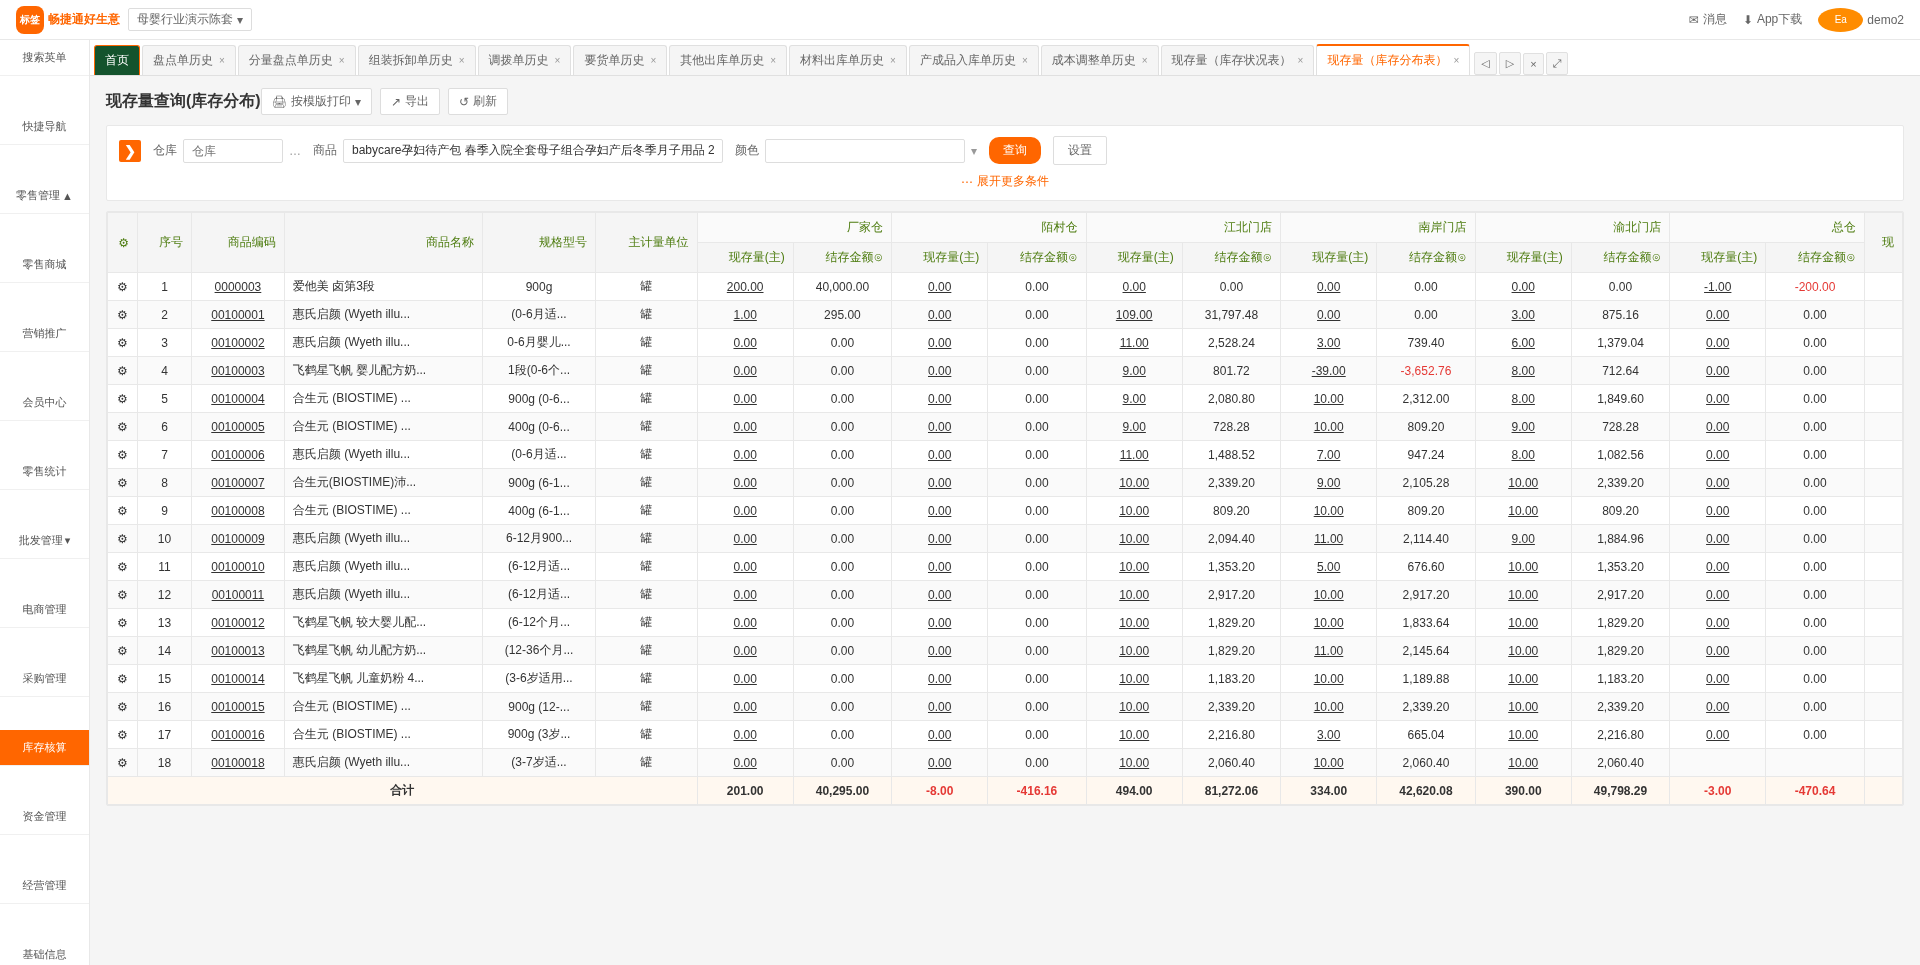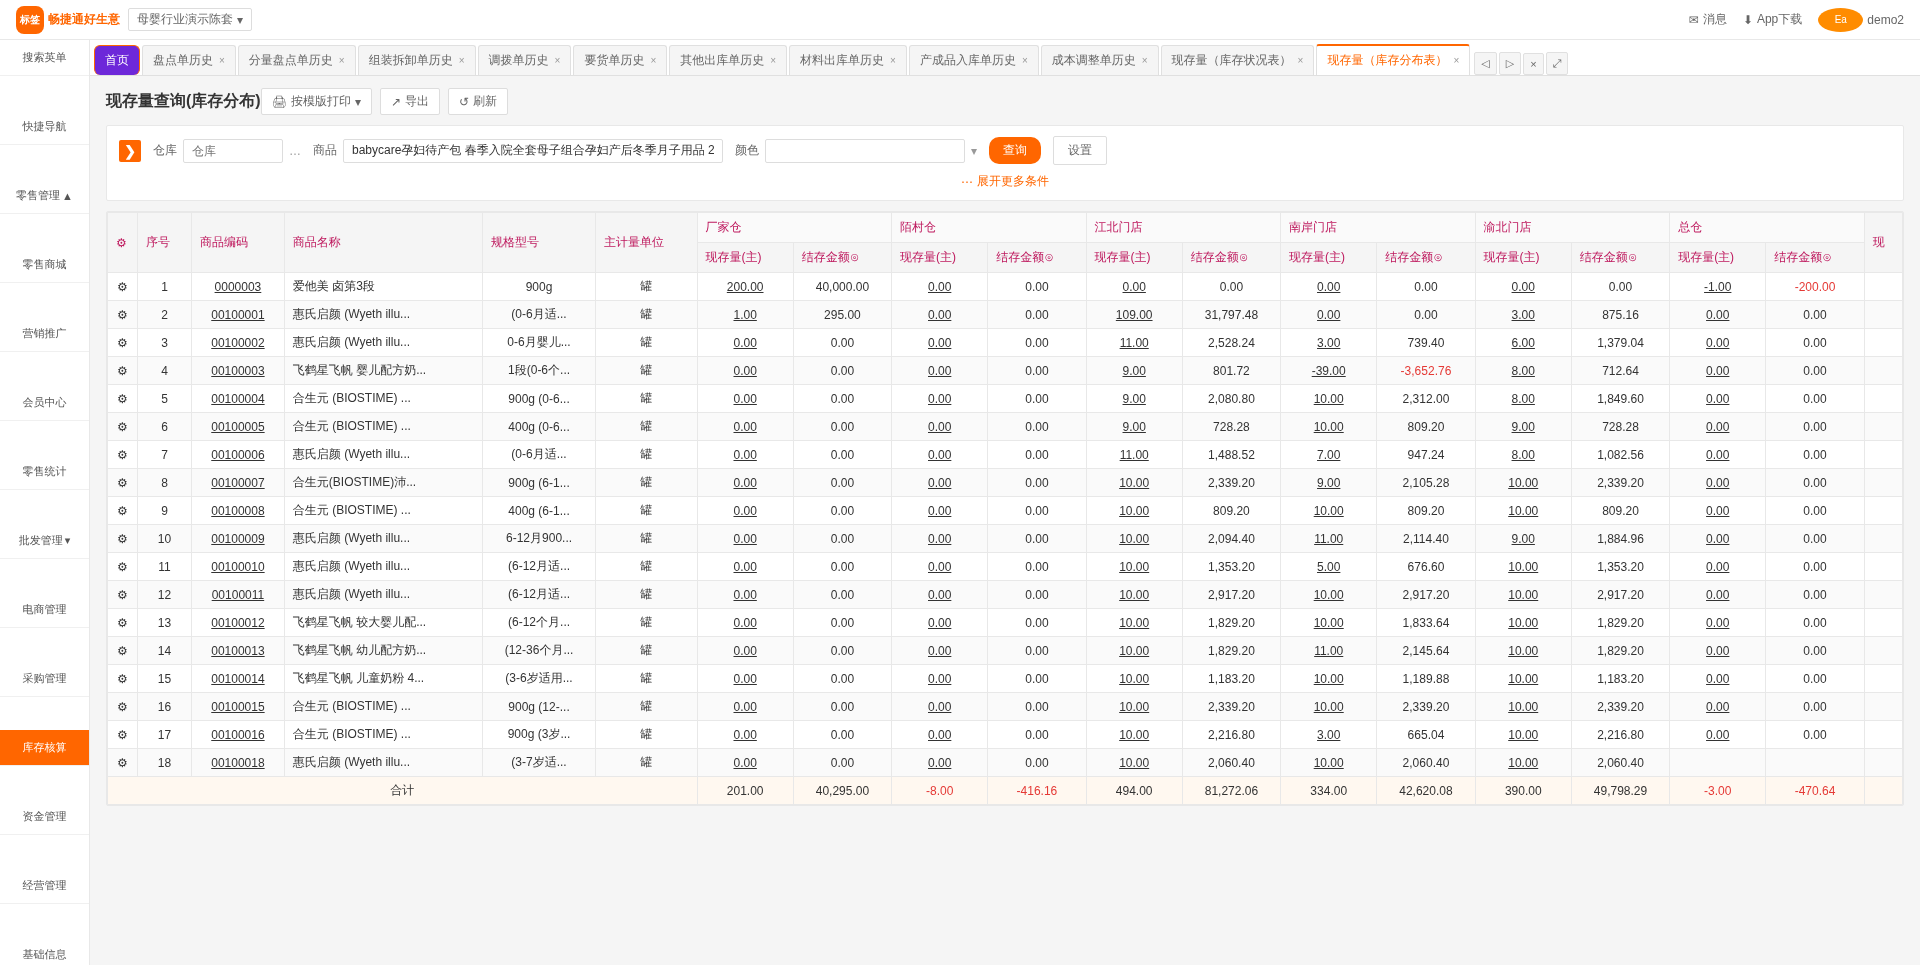--- a/index.html
+++ b/index.html
@@ -26,21 +26,21 @@
 
     
     .content-area { flex: 1; display: flex; flex-direction: column; overflow: hidden; }
 
     
     .tab-bar { height: 36px; background: #fff; display: flex; align-items: flex-end; border-bottom: 1px solid #e0e0e0; overflow-x: auto; white-space: nowrap; padding: 0 4px; }
     .tab-bar::-webkit-scrollbar { height: 4px; }
     .tab { display: inline-flex; align-items: center; gap: 4px; padding: 6px 10px; font-size: 12px; color: #666; cursor: pointer; border: 1px solid #e0e0e0; border-bottom: none; background: #f5f5f5; border-radius: 3px 3px 0 0; margin-right: 2px; max-width: 160px; }
     .tab.active { background: #fff; color: #ff6600; border-top: 2px solid #ff6600; }
     .tab .close-btn { font-size: 10px; color: #999; cursor: pointer; margin-left: 2px; }
-    .home-tab { background: #6d28d9; color: #fff; border-color: #ff6600; border-radius: 6px; }
+    .home-tab { background: #14532d; color: #fff; border-color: #ff6600; }
     .tab-nav-btn { padding: 4px 6px; cursor: pointer; color: #666; background: #f5f5f5; border: 1px solid #e0e0e0; border-radius: 2px; font-size: 11px; margin-left: 2px; }
 
     
     .page-content { flex: 1; overflow: auto; padding: 12px 16px; background: #f5f5f5; }
 
     
     .page-header { display: flex; align-items: center; justify-content: flex-start; margin-bottom: 10px; }
     .page-title { font-size: 16px; font-weight: bold; color: #333; }
     .page-actions { display: flex; align-items: center; gap: 8px; }
     .btn-action { display: flex; align-items: center; gap: 4px; padding: 4px 10px; border: 1px solid #ddd; border-radius: 2px; background: #fff; cursor: pointer; font-size: 12px; color: #666; }
@@ -54,25 +54,25 @@
     .search-input-wide { min-width: 380px; color: #333; }
     .search-btn-orange { background: #ff6600; color: #fff; border: none; border-radius: 10px; padding: 5px 14px; cursor: pointer; font-size: 12px; }
     .search-btn-white { background: #fff; color: #666; border: 1px solid #ddd; border-radius: 2px; padding: 5px 14px; cursor: pointer; font-size: 12px; }
     .expand-btn { display: flex; align-items: center; gap: 4px; color: #ff6600; cursor: pointer; font-size: 12px; background: none; border: none; }
     .orange-arrow-btn { width: 22px; height: 22px; background: #ff6600; color: #fff; border: none; border-radius: 2px; cursor: pointer; display: flex; align-items: center; justify-content: center; font-size: 14px; font-weight: bold; }
 
     
     .table-wrapper { background: #fff; border: 1px solid #e8e8e8; border-radius: 2px; overflow: auto; }
     table { width: 100%; border-collapse: collapse; font-size: 12px; }
     thead tr { background: #f5f5f5; }
-    thead th { padding: 6px 8px; text-align: left; border: 1px solid #e8e8e8; font-weight: normal; color: #be185d; white-space: nowrap; }
+    thead th { padding: 6px 8px; text-align: right; border: 1px solid #e8e8e8; font-weight: normal; color: #4d7c0f; white-space: nowrap; }
     thead th.group-header { background: #fafafa; }
     tbody tr { background: #fff; }
     tbody tr:nth-child(even) { background: #fafafa; }
-    tbody tr.summary-row { background: #fff8f0; font-weight: normal; }
+    tbody tr.summary-row { background: #fff8f0; font-weight: bold; }
     tbody td { padding: 5px 8px; text-align: center; border: 1px solid #e8e8e8; white-space: nowrap; color: #333; }
     tbody td.text-left { text-align: left; }
     tbody td.text-underline { text-decoration: underline; color: #333; cursor: pointer; }
     .red-text { color: #e53935; }
     .settings-icon-cell { width: 30px; }
 
     .scrollbar-x { overflow-x: auto; }
   </style>
 </head>
 <body>

